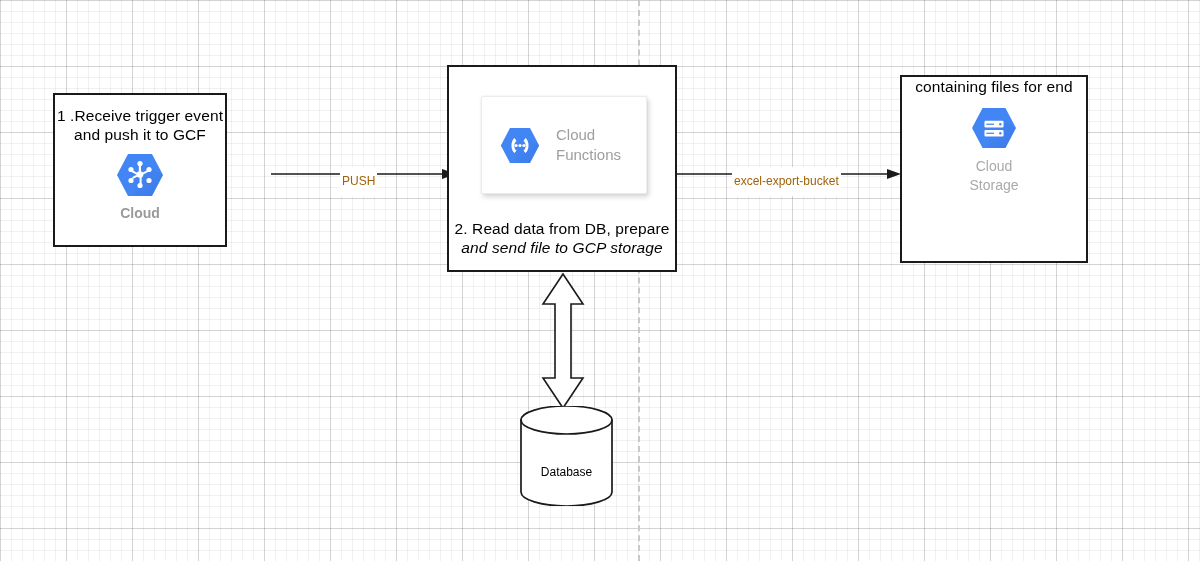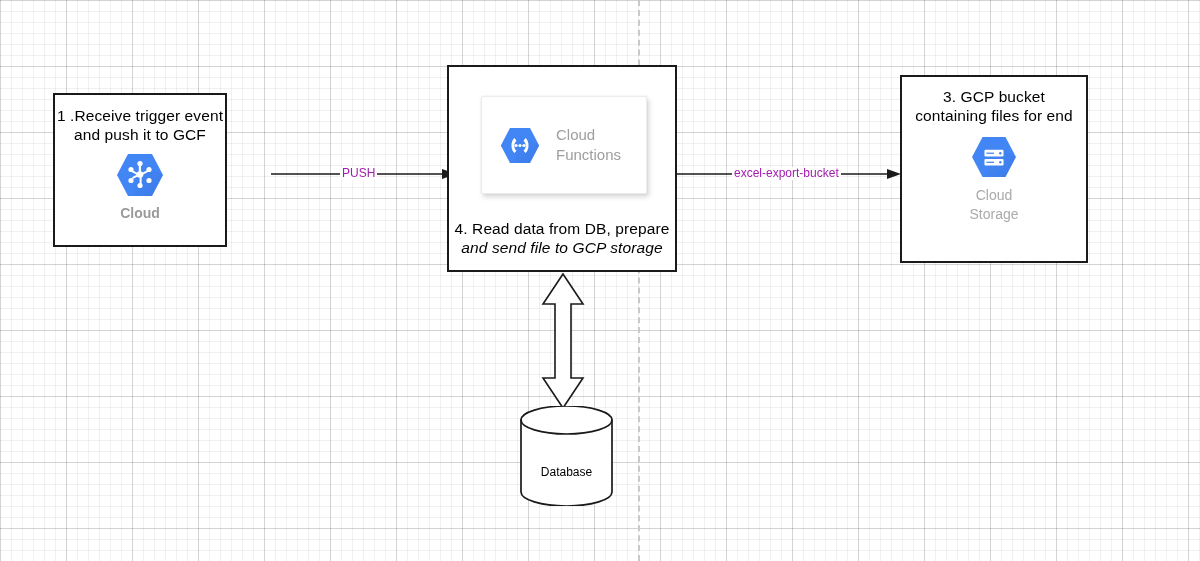--- a/index.html
+++ b/index.html
@@ -91,23 +91,23 @@
     white-space: pre-line;
   }
 
   
   .conn {
     position: absolute;
   }
   .conn-label {
     position: absolute;
     font-size: 12px;
-    color: #a21caf;
-    background: #ffffff;
-    padding: 0 2px;
+    color: #a16207;
+    background: #ffffff;
+    padding: 8px 2px;
     white-space: nowrap;
     line-height: 13px;
   }
 
   .db-text {
     position: absolute;
     width: 100%;
     text-align: center;
     font-size: 12px;
     color: #000000;
@@ -188,26 +188,25 @@
             <path d="M30.5,13 C35.5,16.5 35.5,27.5 30.5,31 L28.2,28 C31.7,25.4 31.7,19.1 28.2,16.5 Z"></path>
             <circle cx="19.3" cy="22" r="1.9"></circle>
             <circle cx="24" cy="22" r="1.9"></circle>
             <circle cx="28.7" cy="22" r="1.9"></circle>
           </g>
         </svg>
       </span>
       <span class="inner-card-label"><span>Cloud</span><br><span>Functions</span></span>
     </div>
 
-    <div class="box-title" style="position:absolute; left:0; right:0; top:152px;">4. Read data from DB, prepare</div>
+    <div class="box-title" style="position:absolute; left:0; right:0; top:152px;">2. Read data from DB, prepare</div>
     <div class="box-title" style="position:absolute; left:0; right:0; top:171px;font-style:italic;">and send file to GCP storage</div>
   </div>
 
   <div class="node-box" style="left:900px; top:75px; width:188px; height:188px;">
-    <div class="box-title" style="margin-top:10px;">3. GCP bucket</div>
     <div class="box-title">containing files for end</div>
 
     <div class="icon-wrap" style="margin-top:11px;">
       <svg width="46" height="42" viewBox="0 0 48 44">
         <defs>
           <linearGradient id="csShade" x1="0" y1="0" x2="1" y2="1">
             <stop offset="0%" stop-color="#3f7ef0" stop-opacity="0"></stop>
             <stop offset="100%" stop-color="#2b5fc4" stop-opacity="0.30"></stop>
           </linearGradient>
         </defs>

